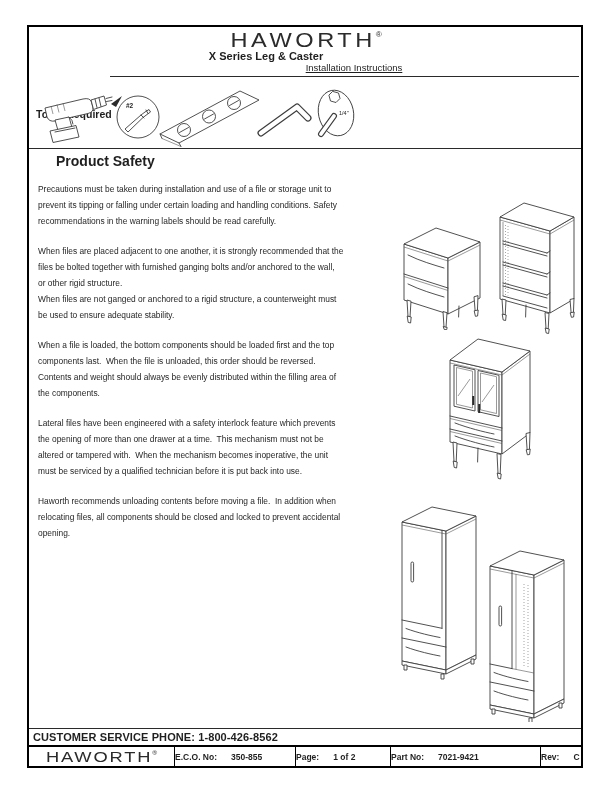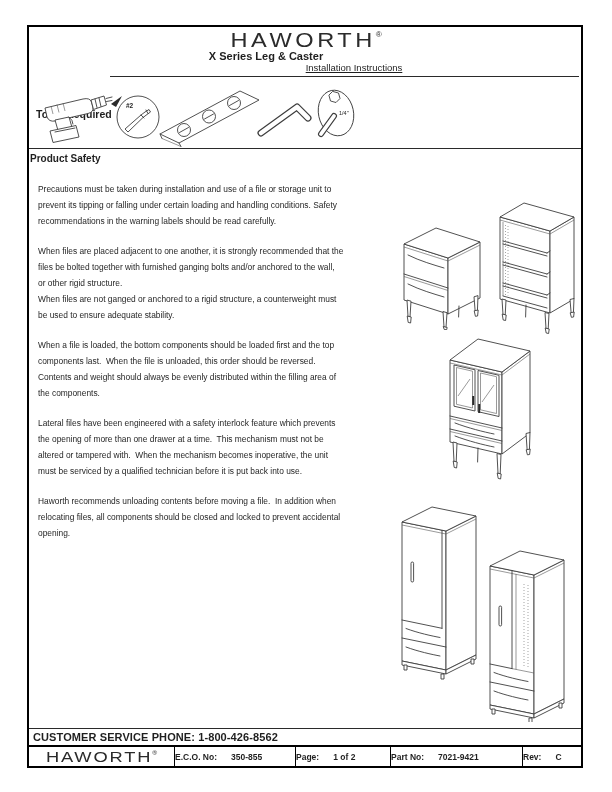--- a/index.html
+++ b/index.html
@@ -20,41 +20,41 @@
   }
   .brand sup{font-size:7px;letter-spacing:0;vertical-align:10px;}
   .product-line{left:0;top:50px;width:532px;text-align:center;font-size:11px;font-weight:bold;}
   .doc-title{left:0;top:62px;width:612px;text-align:center;font-size:9.5px;text-decoration:underline;padding-left:48px;}
   
   .tools-label{left:36px;top:69px;font-size:10.5px;font-weight:bold;margin-top:39px;}
   .tools-rule{left:110px;top:76px;width:469px;border-top:1.5px solid #2a2a2a;}
   .tools-art{left:33px;top:84px;}
   .section-divider{left:29px;top:148px;width:552px;border-top:1.5px solid #2a2a2a;}
   
-  .safety-heading{left:30px;top:153px;font-size:10px;font-weight:bold;}
+  .safety-heading{left:56px;top:153px;font-size:14px;font-weight:bold;}
   .safety-body{left:38px;top:167px;width:372px;}
   .safety-body p{
     margin:14px 0 9px 0;font-size:8.4px;line-height:16px;white-space:pre-wrap;
     color:#262626;
   }
   
   .bottom-rule{left:29px;top:728px;width:552px;border-top:1px solid #2a2a2a;}
   .phone{left:33px;top:731px;font-size:11px;font-weight:bold;letter-spacing:.1px;text-align:right;}
   .footer-bar{
     left:27px;top:745px;width:552px;height:19px;border:2px solid #000;
     display:flex;align-items:stretch;font-size:8.5px;font-weight:bold;
   }
   .fcell{display:flex;align-items:center;box-sizing:border-box;}
   .fcell + .fcell{border-left:1.5px solid #000;}
   .fcell .val{margin-left:14px;}
   .fcell-logo{width:145px;justify-content:center;padding-left:0;}
   .fcell-eco{width:121px;}
   .fcell-page{width:95px;}
   .fcell-part{width:132px;}
-  .fcell-rev{flex:1;}
+  .fcell-rev{flex:1;margin-left:18px;}
   .footer-brand{
     font-size:15px;font-weight:normal;letter-spacing:1.5px;color:#2b2b2b;
     transform:scaleX(1.22);transform-origin:center;white-space:nowrap;
   }
   .footer-brand sup{font-size:5.5px;letter-spacing:0;vertical-align:7px;}
   
   svg .ln{fill:none;stroke:#3d3d3d;stroke-width:0.9;stroke-linejoin:round;stroke-linecap:round;}
   svg .fc{fill:#fff;stroke:#3d3d3d;stroke-width:0.9;stroke-linejoin:round;}
   svg .thin{fill:none;stroke:#555;stroke-width:0.6;}
   svg .dots{fill:none;stroke:#666;stroke-width:0.6;stroke-dasharray:1 2;}

